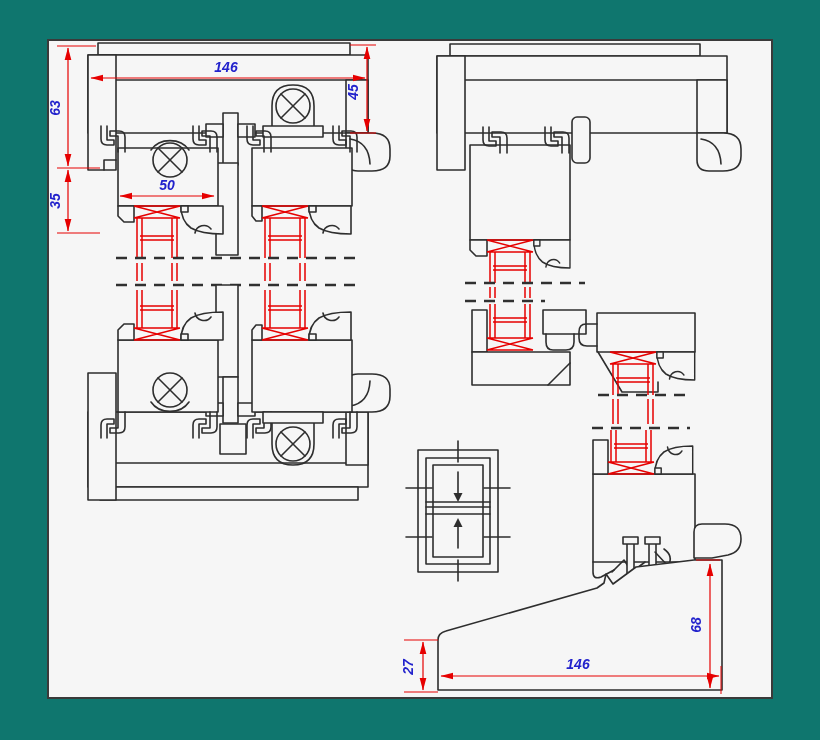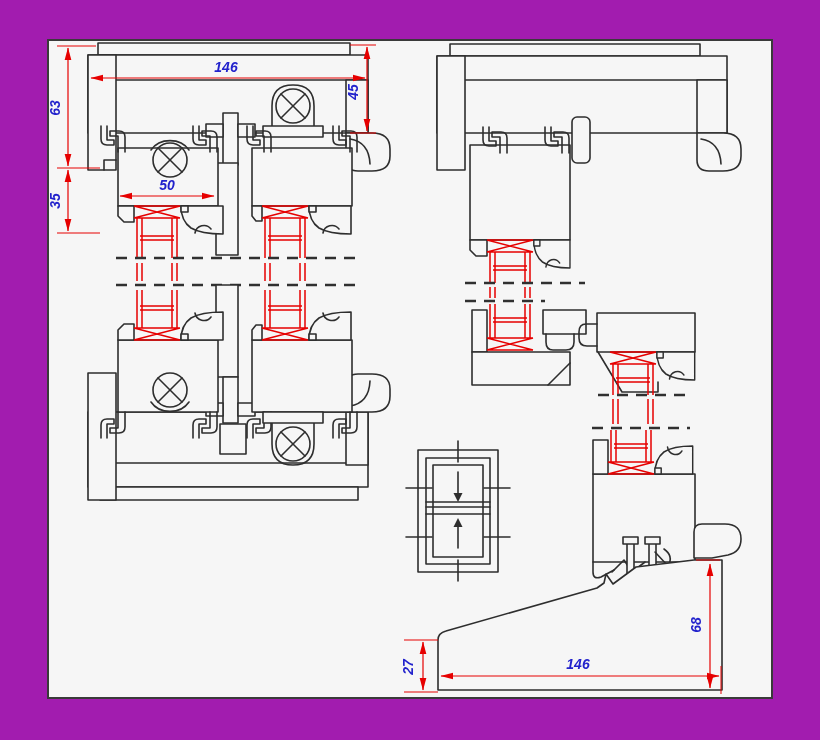--- a/index.html
+++ b/index.html
@@ -1,16 +1,16 @@
 <!DOCTYPE html>
 <html><head>
 <meta charset="utf-8">
 <style>
   html,body{margin:0;padding:0;background:#f6f6f6;}
-  .canvas{width:820px;height:740px;position:relative;background:#a21caf;overflow:hidden;}
+  .canvas{width:820px;height:740px;position:relative;background:#0f766e;overflow:hidden;}
   svg{display:block;}
   .p   { fill:#f6f6f6; stroke:#2e2e2e; stroke-width:1.6; stroke-linejoin:round; }
   .ln  { fill:none;    stroke:#2e2e2e; stroke-width:1.6; stroke-linecap:round; stroke-linejoin:round; }
   .dash{ fill:none;    stroke:#303030; stroke-width:2.6; stroke-dasharray:11 8; }
   .red { fill:none;    stroke:#e60000; stroke-width:1.5; }
   .dim { fill:none;    stroke:#e60000; stroke-width:1.2; }
   .ext { fill:none;    stroke:#e60000; stroke-width:1; }
   .dimtxt{ fill:#2222cc; font:italic 700 14px "Liberation Sans", sans-serif; text-anchor:middle; }
   .bdr { fill:#f6f6f6; stroke:#3a3a3a; stroke-width:2; }
 </style>

